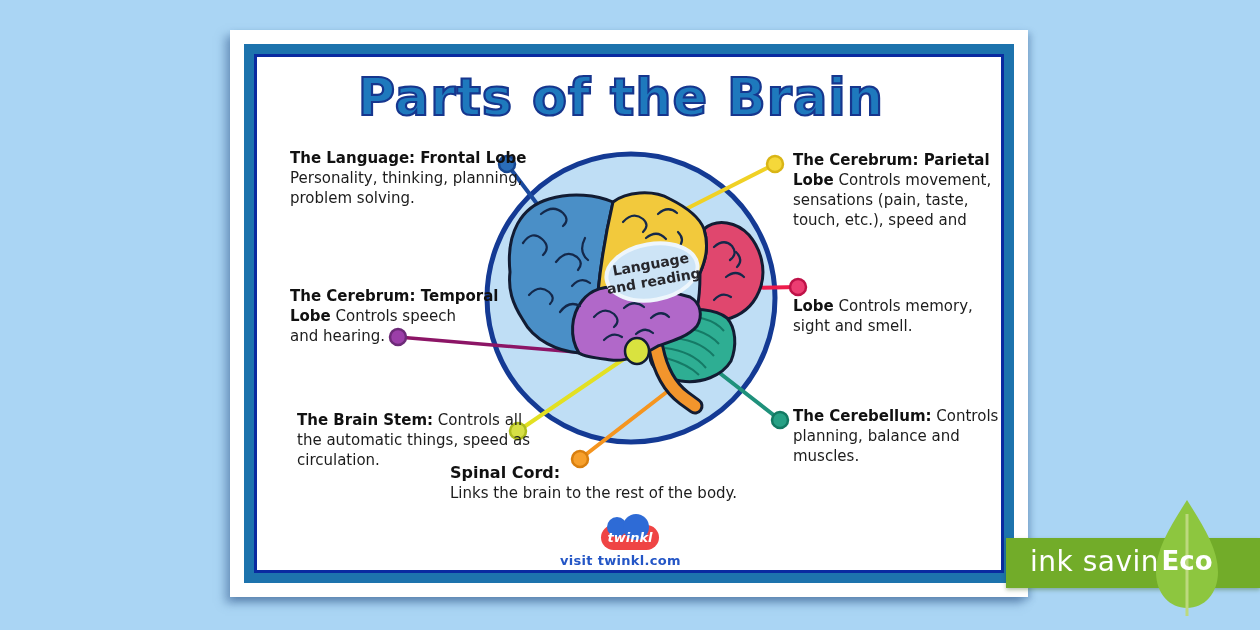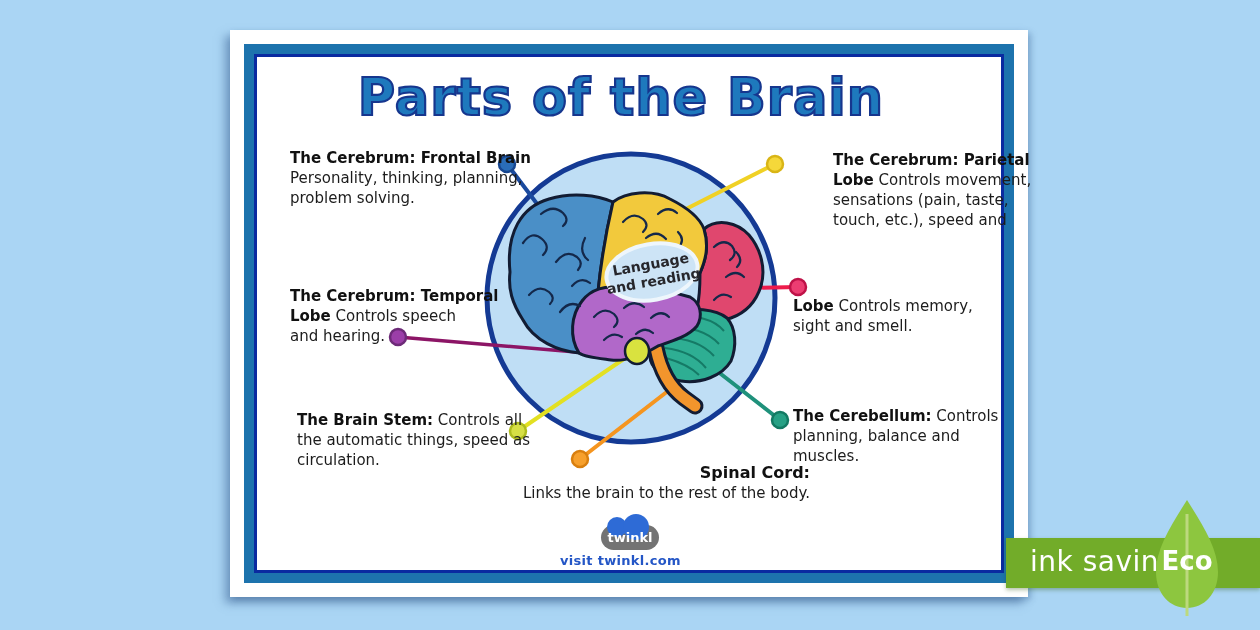--- a/index.html
+++ b/index.html
@@ -21,26 +21,26 @@
     position:absolute; left:222px; top:68px; width:798px;
     text-align:center;
     font-size:51px; font-weight:bold; letter-spacing:1px;
     color:#1e79bd;
     -webkit-text-stroke:2.2px #16368e;
   }
   svg.diagram { position:absolute; left:0; top:0; width:1260px; height:630px; }
   .label { position:absolute; font-size:15px; line-height:20px; }
   .label .ln { white-space:nowrap; }
   .label b { color:#111; }
-  .label-spinal { text-align:right; }
+  .label-spinal { text-align:left; }
   .label-spinal .ln1 { font-size:16px; }
   
   .cloud {
     position:absolute; left:601px; top:525px; width:58px; height:25px;
-    background:#737373; border-radius:13px;
+    background:#ef4444; border-radius:13px;font-style:italic;
   }
   .cloud::before {
     content:""; position:absolute; width:20px; height:20px; border-radius:50%;
     background:#2e6bd6; left:6px; top:-8px;
   }
   .cloud::after {
     content:""; position:absolute; width:26px; height:26px; border-radius:50%;
     background:#2e6bd6; left:22px; top:-11px;
   }
   .cloud span {
@@ -158,21 +158,21 @@
     <circle cx="775" cy="164" r="8" fill="#f5d83a" stroke="#d9b516"></circle>
     <circle cx="798" cy="287" r="8" fill="#ec3d72" stroke="#bf1248"></circle>
     <circle cx="780" cy="420" r="8" fill="#27a185" stroke="#137a63"></circle>
     <circle cx="580" cy="459" r="8" fill="#f7a02c" stroke="#d97f0e"></circle>
     <circle cx="518" cy="431" r="8" fill="#d6df45" stroke="#aebc1e"></circle>
     <circle cx="398" cy="337" r="8" fill="#9b3ea8" stroke="#6d2a78"></circle>
   </g>
 </svg>
 
 <div class="label" style="left:290px; top:148px;">
-  <div class="ln"><b>The Cerebrum: Frontal Brain</b></div>
+  <div class="ln"><b>The Language: Frontal Lobe</b></div>
   <div class="ln">Personality, thinking, planning,</div>
   <div class="ln">problem solving.</div>
 </div>
 
 <div class="label" style="left:290px; top:286px;">
   <div class="ln"><b>The Cerebrum: Temporal</b></div>
   <div class="ln"><b>Lobe</b><span> Controls speech</span></div>
   <div class="ln">and hearing.</div>
 </div>
 
@@ -180,21 +180,21 @@
   <div class="ln"><b>The Brain Stem:</b><span> Controls all</span></div>
   <div class="ln">the automatic things, speed as</div>
   <div class="ln">circulation.</div>
 </div>
 
 <div class="label label-spinal" style="left:450px; top:463px; width:360px;">
   <div class="ln ln1"><b>Spinal Cord:</b></div>
   <div class="ln">Links the brain to the rest of the body.</div>
 </div>
 
-<div class="label" style="left:793px; top:150px;margin-left:40px;">
+<div class="label" style="left:793px; top:150px;">
   <div class="ln"><b>The Cerebrum: Parietal</b></div>
   <div class="ln"><b>Lobe</b><span> Controls movement,</span></div>
   <div class="ln">sensations (pain, taste,</div>
   <div class="ln">touch, etc.), speed and</div>
 </div>
 
 <div class="label" style="left:793px; top:296px;">
   <div class="ln"><b>Lobe</b><span> Controls memory,</span></div>
   <div class="ln">sight and smell.</div>
 </div>

